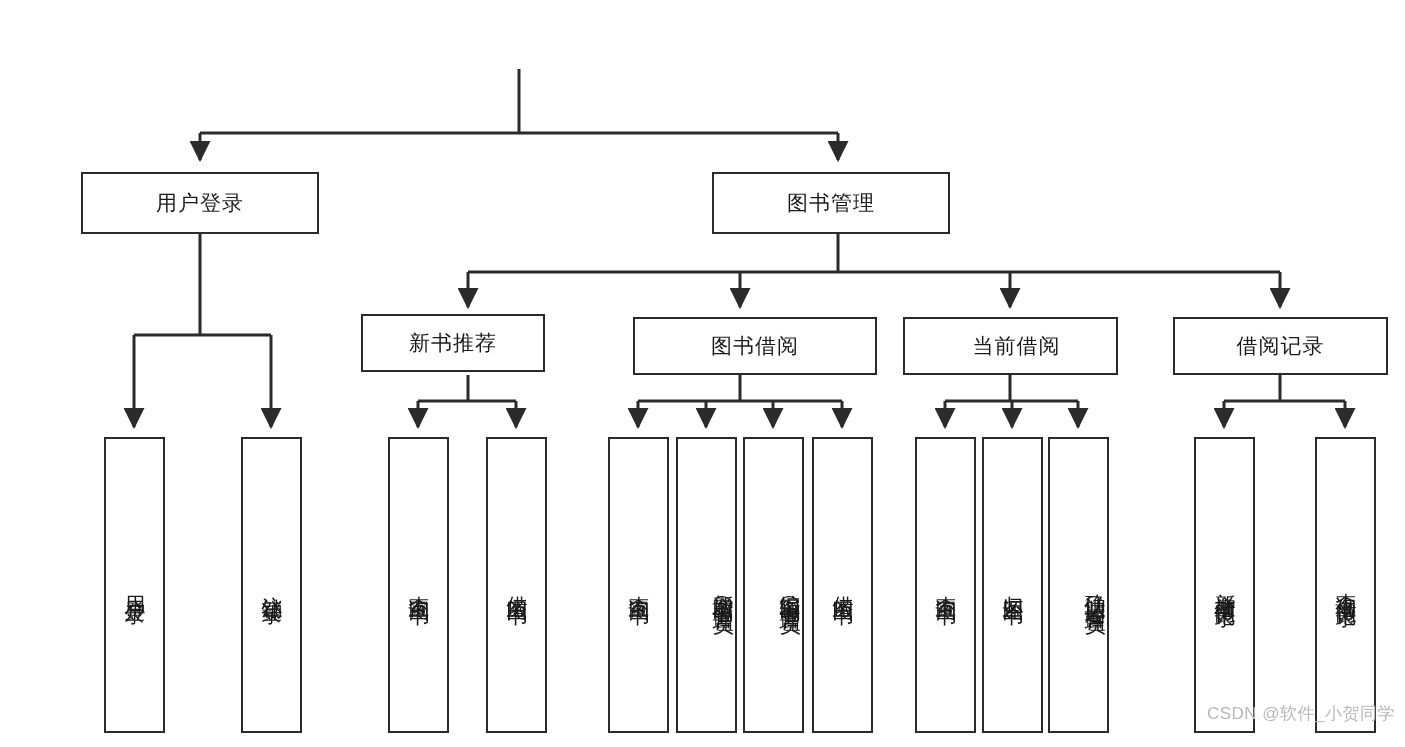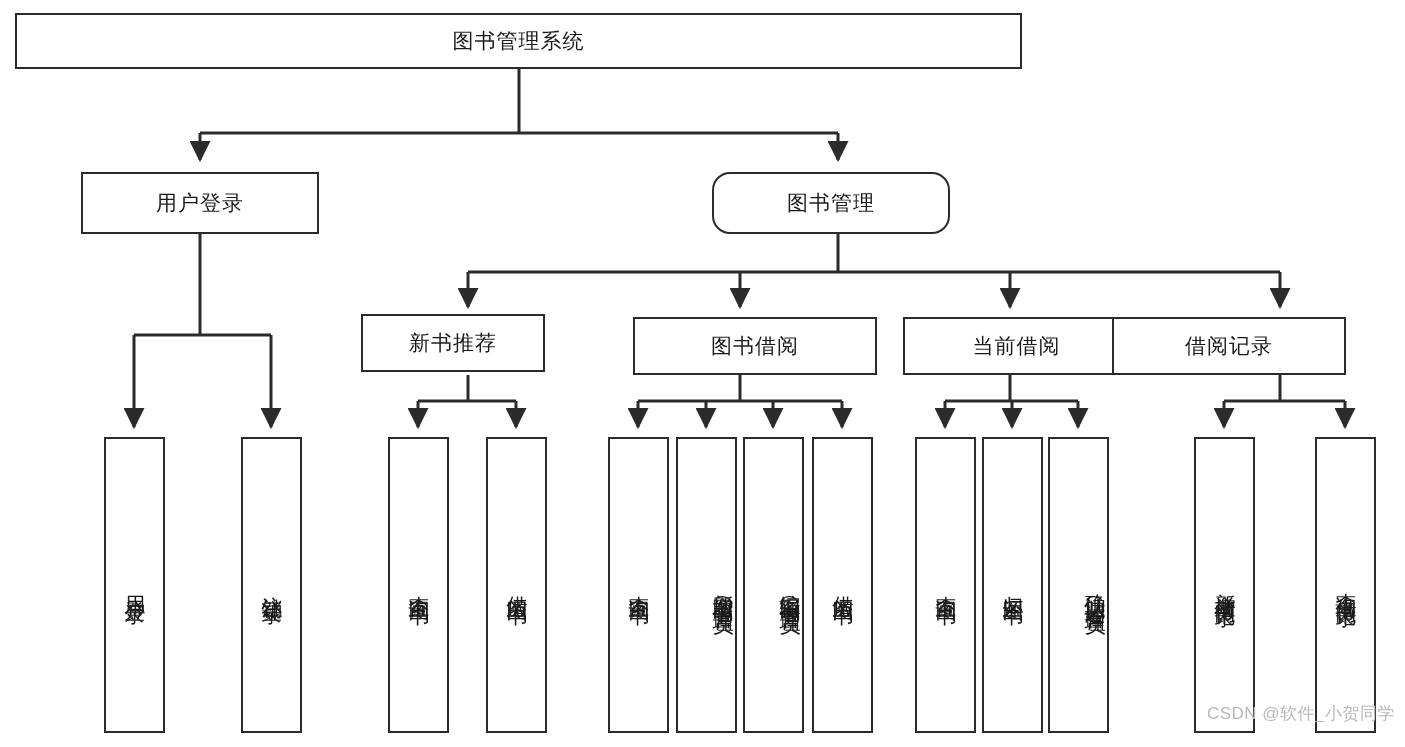--- a/index.html
+++ b/index.html
@@ -115,41 +115,38 @@
       <path d="M 1012 401 L 1012 427" marker-end="url(#arrow)"></path>
       <path d="M 1078 401 L 1078 427" marker-end="url(#arrow)"></path>
 
       <path d="M 1280 375 L 1280 401"></path>
       <path d="M 1224 401 L 1345 401"></path>
       <path d="M 1224 401 L 1224 427" marker-end="url(#arrow)"></path>
       <path d="M 1345 401 L 1345 427" marker-end="url(#arrow)"></path>
     </g>
   </svg>
 
-  <div class="node h" style="left:15px; top:13px; width:1007px; height:56px;">
-    <span class="txt">图书管理系统</span>
-  </div>
 
   <div class="node h" style="left:81px; top:172px; width:238px; height:62px;">
     <span class="txt">用户登录</span>
   </div>
-  <div class="node h" style="left:712px; top:172px; width:238px; height:62px;border-radius:18px;">
+  <div class="node h" style="left:712px; top:172px; width:238px; height:62px;">
     <span class="txt">图书管理</span>
   </div>
 
   <div class="node h" style="left:361px; top:314px; width:184px; height:58px;">
     <span class="txt">新书推荐</span>
   </div>
   <div class="node h" style="left:633px; top:317px; width:244px; height:58px;">
     <span class="txt">图书借阅</span>
   </div>
   <div class="node h" style="left:903px; top:317px; width:215px; height:58px;padding-left:12px;">
     <span class="txt">当前借阅</span>
   </div>
-  <div class="node h" style="left:1112px; top:317px; width:234px; height:58px;">
+  <div class="node h" style="left:1173px; top:317px; width:215px; height:58px;">
     <span class="txt">借阅记录</span>
   </div>
 
   <div class="node v mid" style="left:104px; top:437px; width:61px; height:296px;">
     <span class="txt">用户登录</span>
   </div>
   <div class="node v mid" style="left:241px; top:437px; width:61px; height:296px;">
     <span class="txt">注销登录</span>
   </div>
 

